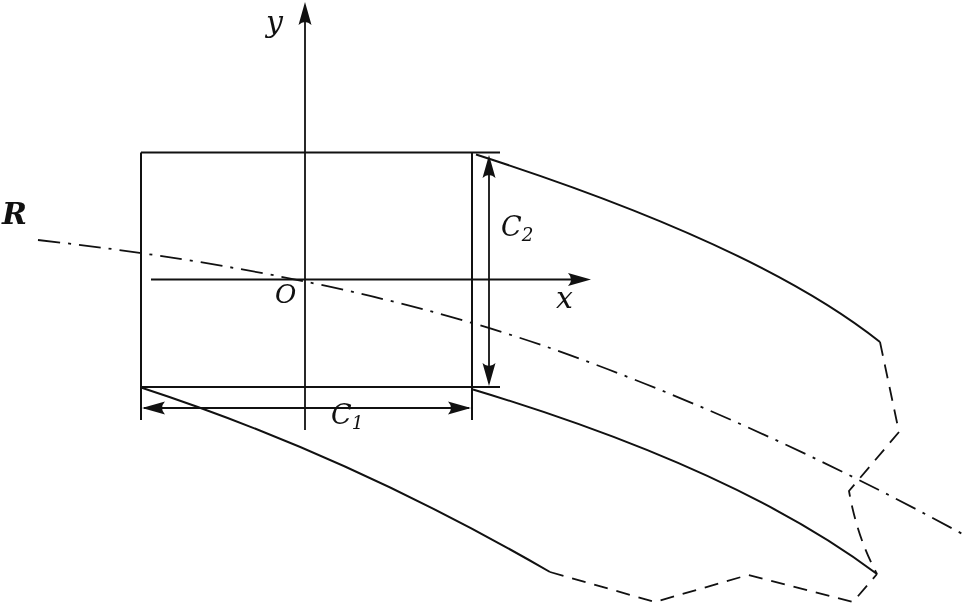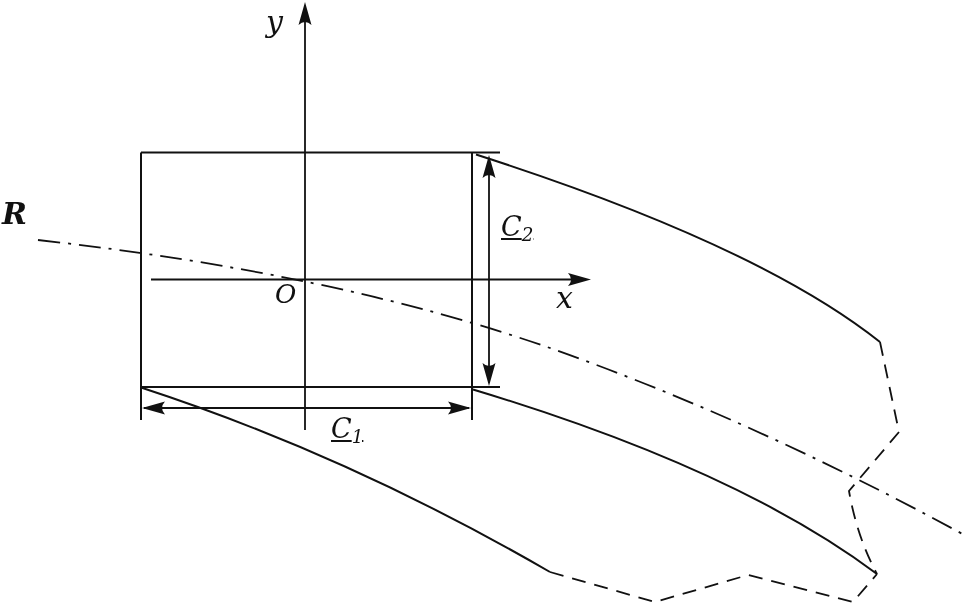--- a/index.html
+++ b/index.html
@@ -32,21 +32,21 @@
     font-size: 0.68em;
     font-style: italic;
     line-height: 1;
     vertical-align: baseline;
     position: relative;
     top: 0.28em;
   }
   #y-label, #x-label { font-size: 30px; }
   #origin-label { font-size: 26px; }
   #radius-label { font-size: 30px; font-weight: 600; }
-  #c1-label, #c2-label { font-size: 27px; text-decoration: underline; }
+  #c1-label, #c2-label { font-size: 27px; }
 
   path, line { stroke: #111111; fill: none; }
   .solid   { stroke-width: 2; }
   .thin    { stroke-width: 1.8; }
   .dashed  { stroke-width: 1.8; stroke-dasharray: 14 9; }
   .dashdot { stroke-width: 1.8; stroke-dasharray: 22 8 3 8; }
   .arrowhead { fill: #111111; stroke: none; }
 </style>
 </head>
 <body>
@@ -85,21 +85,21 @@
   </svg>
 
   <div class="lbl" id="y-label" style="left:266px; top:7px;">y</div>
 
   <div class="lbl" id="x-label" style="left:556px; top:283px;">x</div>
 
   <div class="lbl" id="origin-label" style="left:275px; top:281px;">O</div>
 
   <div class="lbl" id="radius-label" style="left:2px; top:199px;">R</div>
 
-  <div class="lbl" id="c1-label" style="left:331px; top:415px;">
+  <div class="lbl" id="c1-label" style="left:331px; top:401px;">
     <span>C</span><sub>1</sub>
   </div>
 
   <div class="lbl" id="c2-label" style="left:501px; top:213px;">
     <span>C</span><sub>2</sub>
   </div>
 
 </div>
 
 </body></html>

